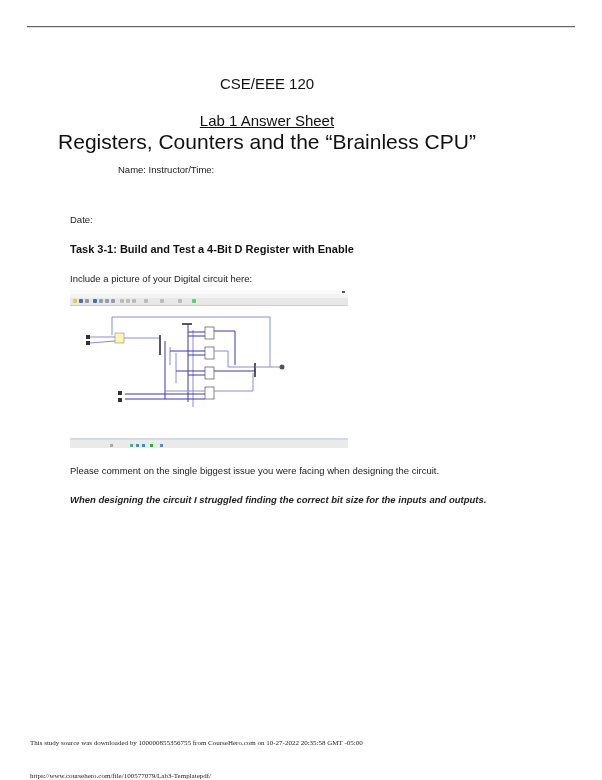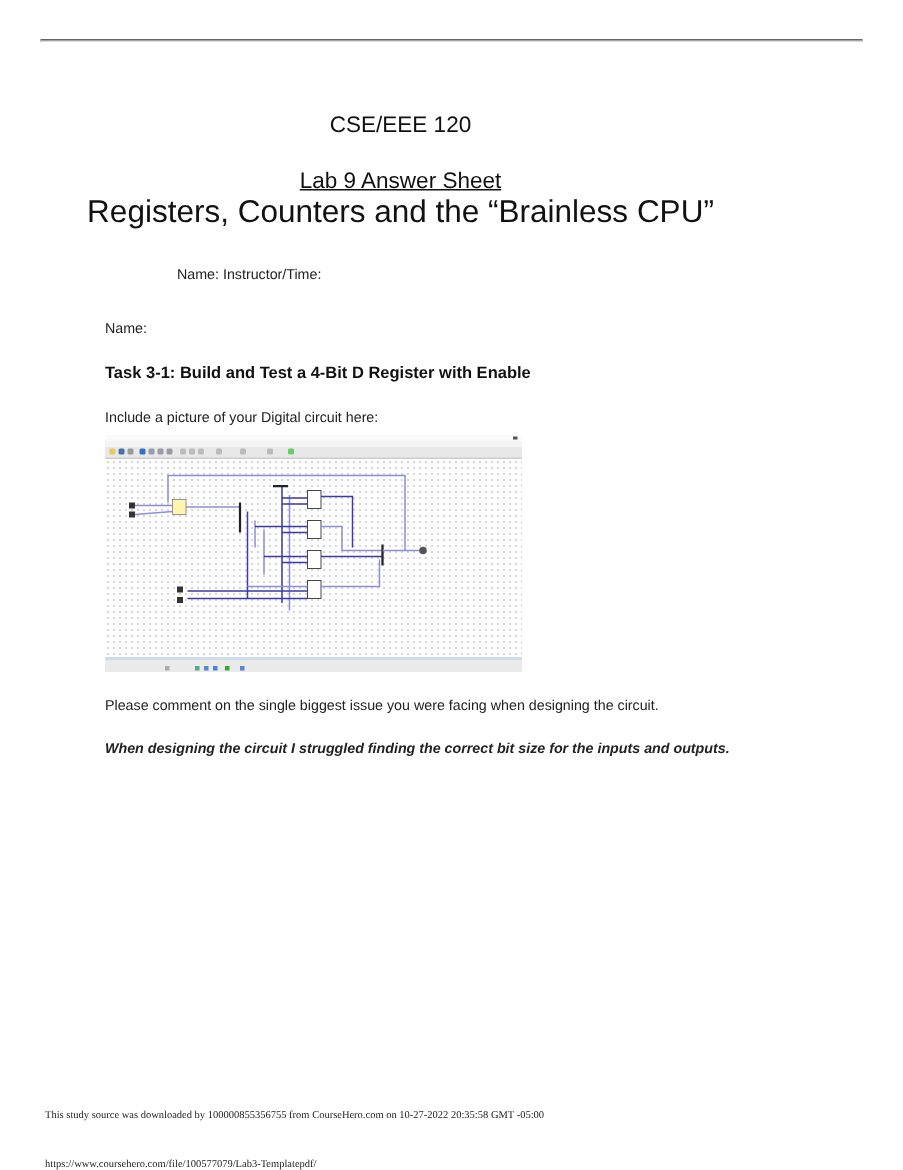--- a/index.html
+++ b/index.html
@@ -4,21 +4,21 @@
 <style>
   html, body { margin:0; padding:0; background:#ffffff; }
   body { width:602px; height:780px; position:relative; overflow:hidden;
          font-family:"Liberation Sans", "DejaVu Sans", sans-serif; color:#111; }
   .topline { position:absolute; left:27px; top:26px; width:548px; height:1px; background:#666; border-bottom:1px solid #ddd; }
   .center { position:absolute; left:0; width:534px; text-align:center; }
   .course { top:75px; font-size:15px; }
   .sheet { top:112px; font-size:15px; text-decoration:underline; }
   .subtitle { top:130px; font-size:21px; }
   .txt { position:absolute; left:70px; font-size:9.5px; color:#222; }
-  .name { top:178px;padding-left:48px; }
+  .name { top:164px;padding-left:48px; }
   .date { top:214px; }
   .task { position:absolute; left:70px; top:243px; font-size:11px; font-weight:bold; }
   .include { top:273px; }
   .comment { top:465px; }
   .answer { top:494px; font-weight:bold; font-size:9.5px;font-style:italic; }
   .footer { position:absolute; left:30px; font-family:"Liberation Serif", serif; font-size:7px; color:#222; }
   .f1 { top:739px;text-align:center; }
   .f2 { top:772px; }
 
   
@@ -32,25 +32,25 @@
   .shot .statusbar { position:absolute; left:0; bottom:0; width:100%; height:8px; background:#eaeaea; border-top:2px solid #cfdbe8; }
   .shot .taskicon { position:absolute; bottom:1px; width:3px; height:3px; background:#7a8; }
   .shot svg { position:absolute; left:0; top:15px; }
 </style>
 </head>
 <body>
 
 <div class="topline"></div>
 
 <div class="center course">CSE/EEE 120</div>
-<div class="center sheet">Lab 9 Answer Sheet</div>
+<div class="center sheet">Lab 1 Answer Sheet</div>
 <div class="center subtitle">Registers, Counters and the “Brainless CPU”</div>
 
 <div class="txt name">Name: Instructor/Time:</div>
-<div class="txt date">Name:</div>
+<div class="txt date">Date:</div>
 
 <div class="task">Task 3-1: Build and Test a 4-Bit D Register with Enable</div>
 <div class="txt include">Include a picture of your Digital circuit here:</div>
 
 <div class="shot">
   <div class="titlebar"></div>
   <div class="closebtn"></div>
   <div class="menubar"></div>
   <div class="toolbar">
     <span class="tb" style="left:3px;background:#e8c860"></span>

